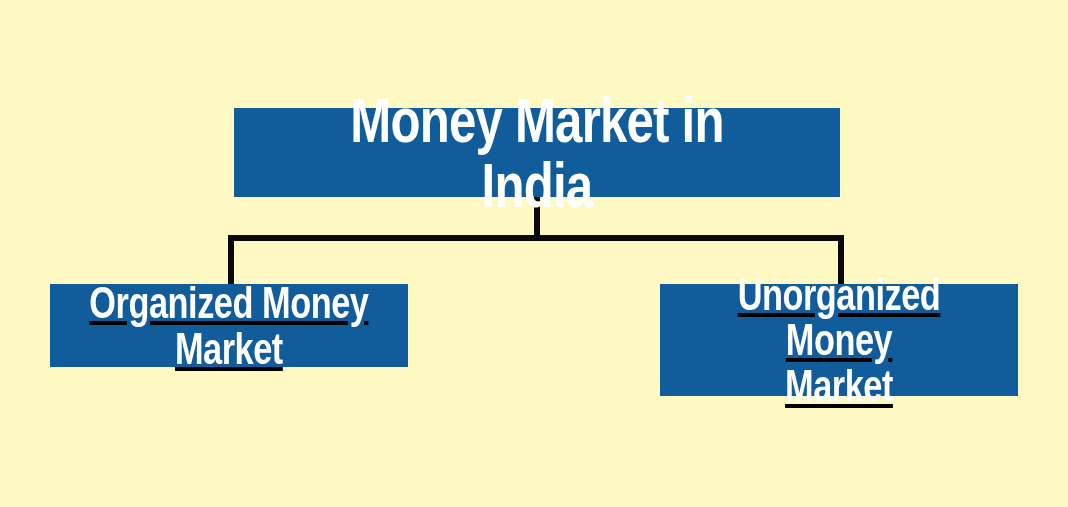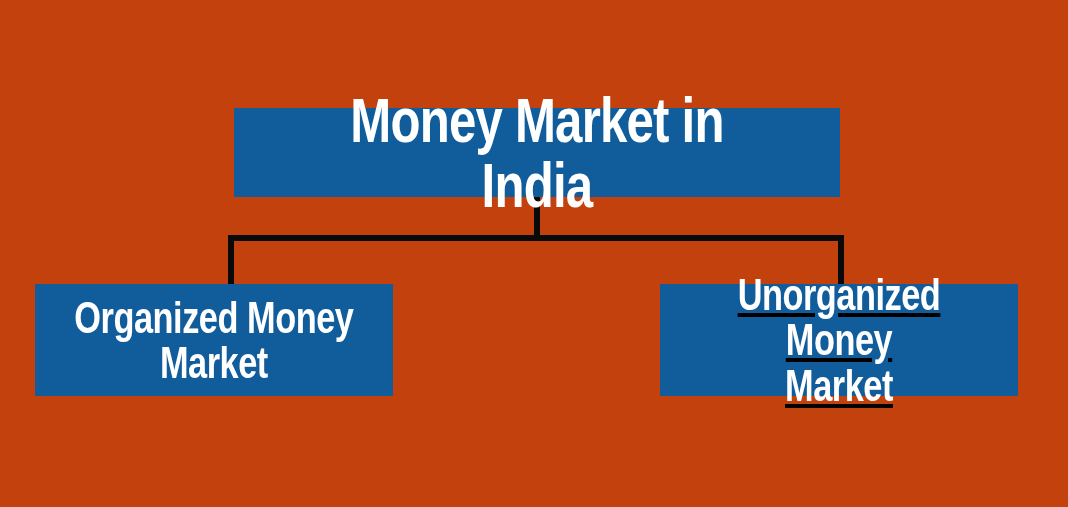--- a/index.html
+++ b/index.html
@@ -9,21 +9,21 @@
   }
   body {
     background: #ffffff;
     font-family: "Liberation Sans", sans-serif;
   }
 
   #canvas {
     position: relative;
     width: 1068px;
     height: 507px;
-    background: #c2410c;
+    background: #fef9c3;
     overflow: hidden;
   }
 
   
   .node {
     position: absolute;
     box-sizing: border-box;
     background: #115c9b;
     display: flex;
     align-items: center;
@@ -51,24 +51,25 @@
     width: 606px;
     height: 89px;
   }
   #node-root .node-label {
     font-size: 63px;
     letter-spacing: -1px;
   }
 
   
   #node-left {
-    left: 35px;
+    left: 50px;
     top: 284px;
     width: 358px;
-    height: 112px;
+    height: 83px;
+    text-decoration: underline;
   }
   #node-right {
     left: 660px;
     top: 284px;
     width: 358px;
     height: 112px;
     text-decoration: underline;
   }
   #node-left .node-label,
   #node-right .node-label {

